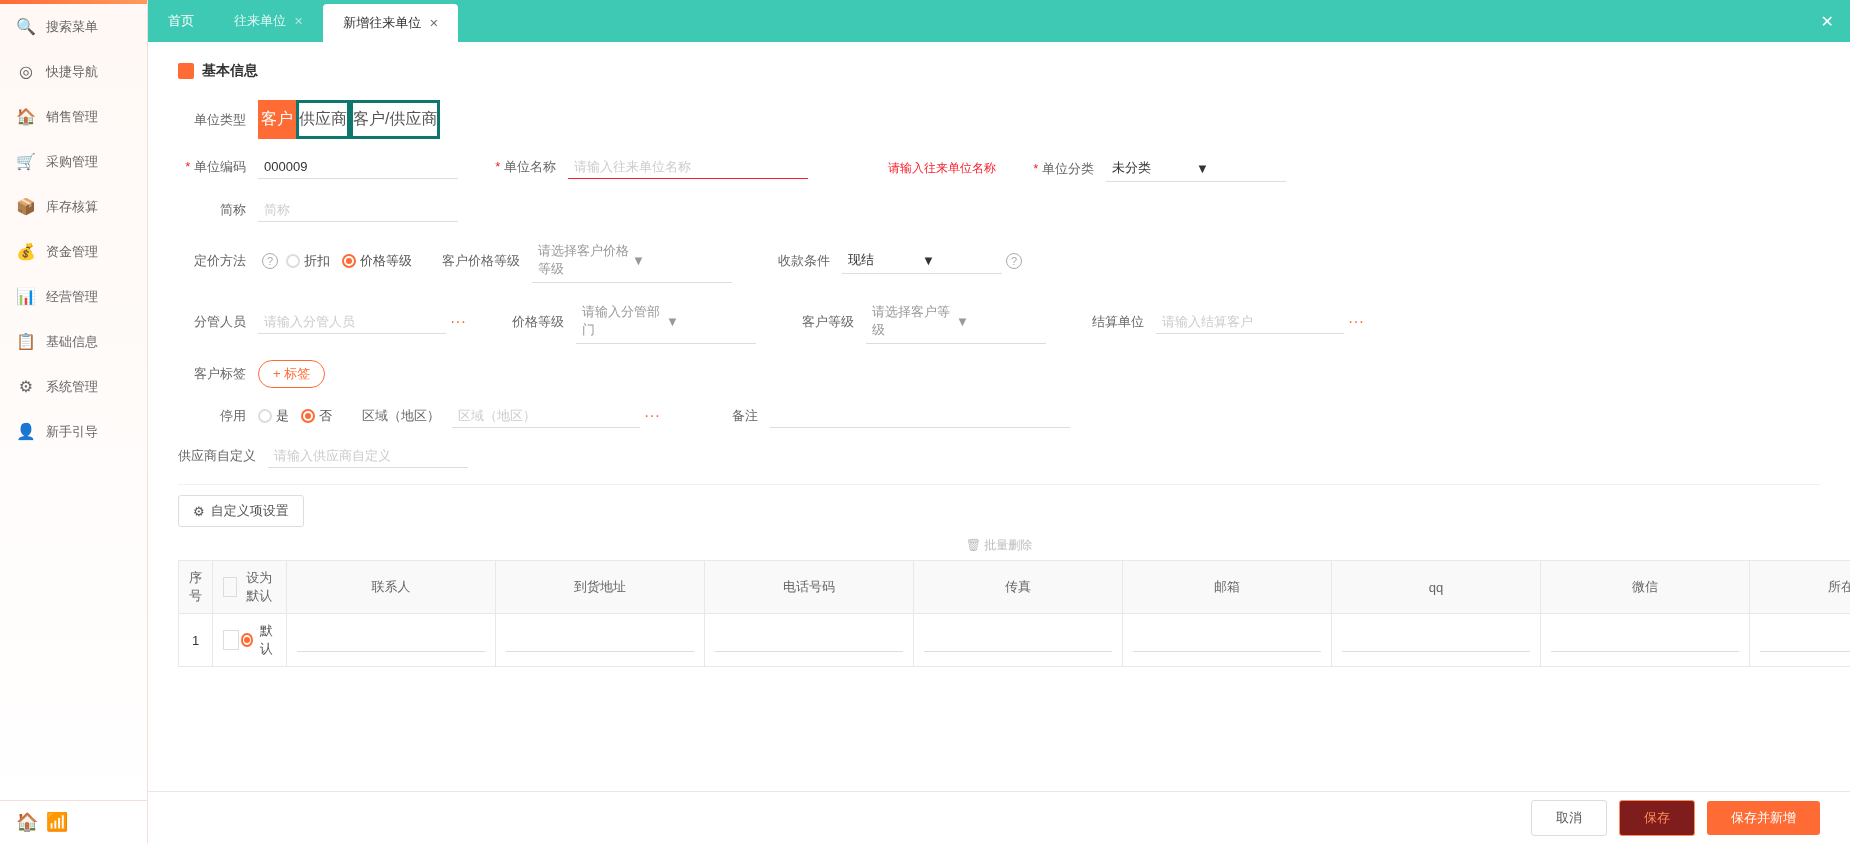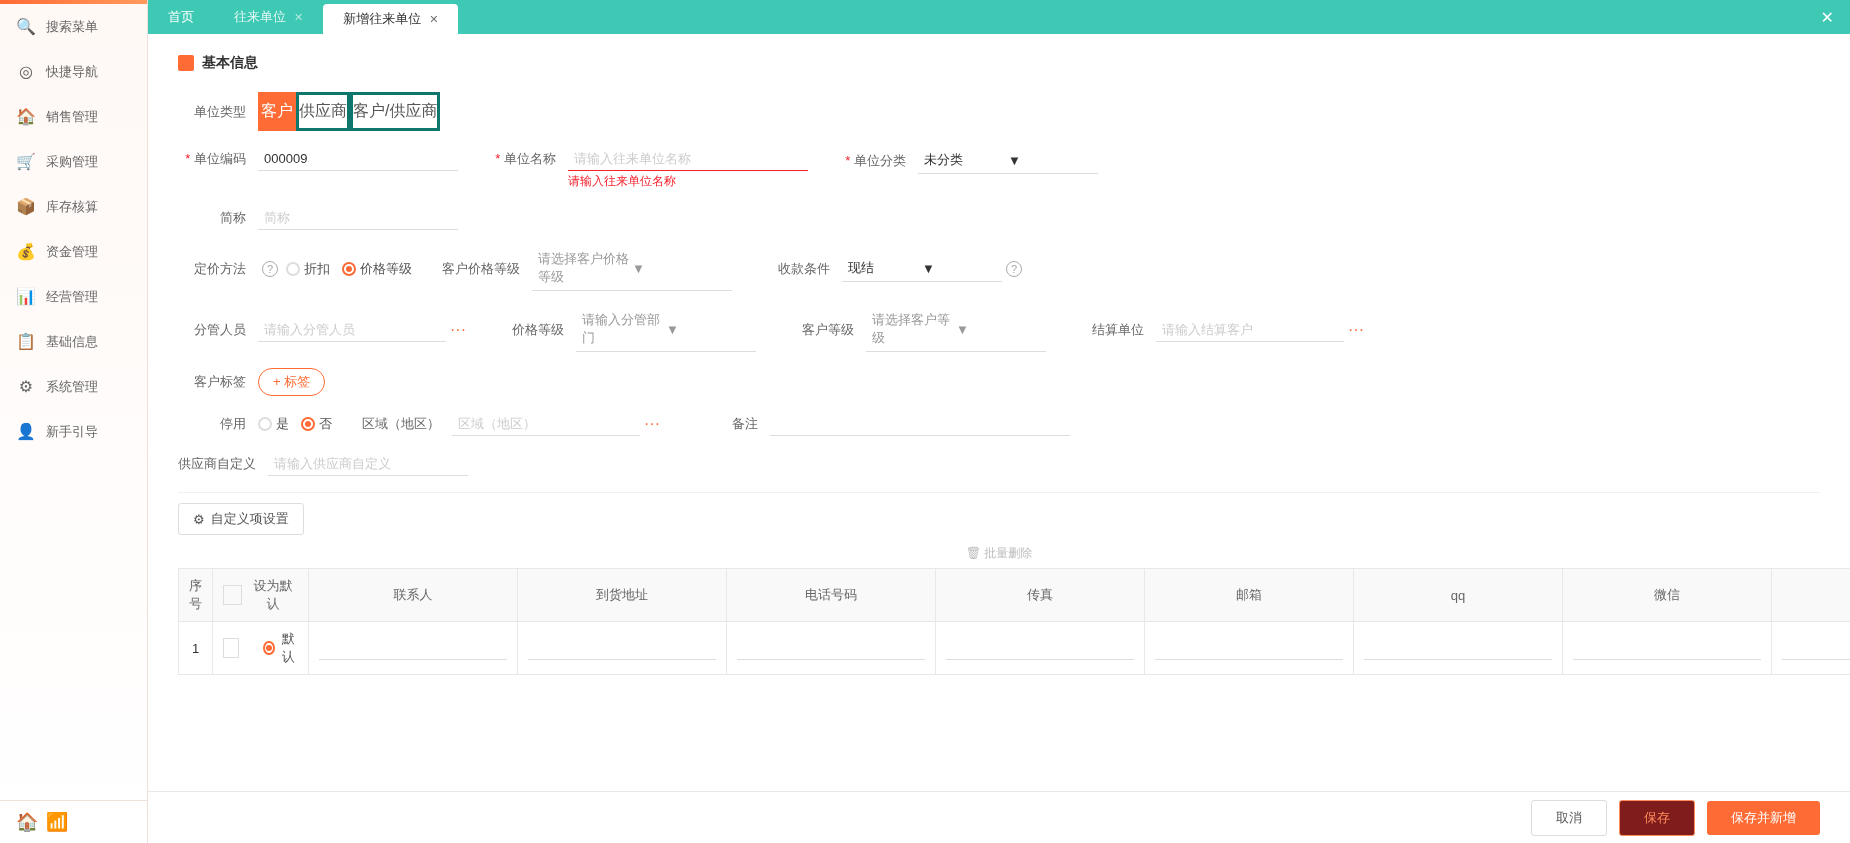--- a/index.html
+++ b/index.html
@@ -40,21 +40,21 @@
     
     .main {
       flex: 1;
       display: flex;
       flex-direction: column;
       overflow: hidden;
     }
 
     
     .tab-bar {
-      height: 34px;
+      height: 42px;
       background: #3dc9b4;
       display: flex;
       align-items: stretch;
       position: relative;
     }
     .tab {
       display: flex;
       align-items: center;
       padding: 0 20px;
       font-size: 13px;
@@ -404,21 +404,21 @@
         <button class="btn-type">供应商</button>
         <button class="btn-type">客户/供应商</button>
       </div>
     </div>
 
     <div class="form-row">
       <div class="form-field">
         <span class="form-label required">单位编码</span>
         <input class="input-box" type="text" value="000009" style="min-width: 200px;">
       </div>
-      <div class="form-field" style="flex-direction: column; align-items: flex-start;">
+      <div class="form-field" style="flex-direction: row; align-items: center;">
         <div style="display:flex; align-items:center;">
           <span class="form-label required">单位名称</span>
           <input class="input-box error" type="text" style="min-width: 240px; border-bottom-color: rgb(245, 34, 45);" placeholder="请输入往来单位名称">
         </div>
         <div style="margin-left: 80px;">
           <span class="error-tip">请输入往来单位名称</span>
         </div>
       </div>
       <div class="form-field">
         <span class="form-label required">单位分类</span>
@@ -564,21 +564,21 @@
           <th>qq</th>
           <th>微信</th>
           <th>所在地区</th>
 
         </tr>
       </thead>
       <tbody>
         <tr>
           <td>1</td>
           <td>
-            <div style="display:flex;align-items:center;justify-content:center;gap:24px;">
+            <div style="display:flex;align-items:center;justify-content:center;gap:2px;">
               <span class="checkbox-cell"></span>
               <label class="radio-item">
                 <div class="radio-circle selected"></div>
                 <span>默认</span>
               </label>
             </div>
           </td>
           <td><input class="input-box" type="text" style="min-width: 60px;"></td>
           <td><input class="input-box" type="text" style="min-width: 100px;"></td>
           <td><input class="input-box" type="text" style="min-width: 80px;"></td>

